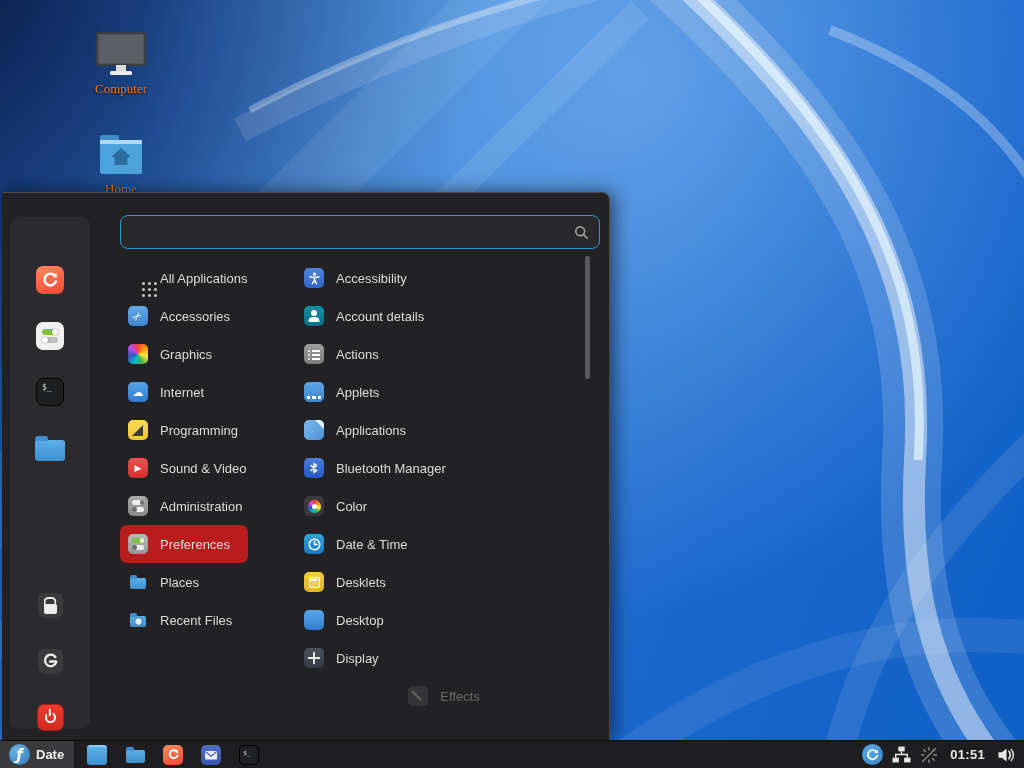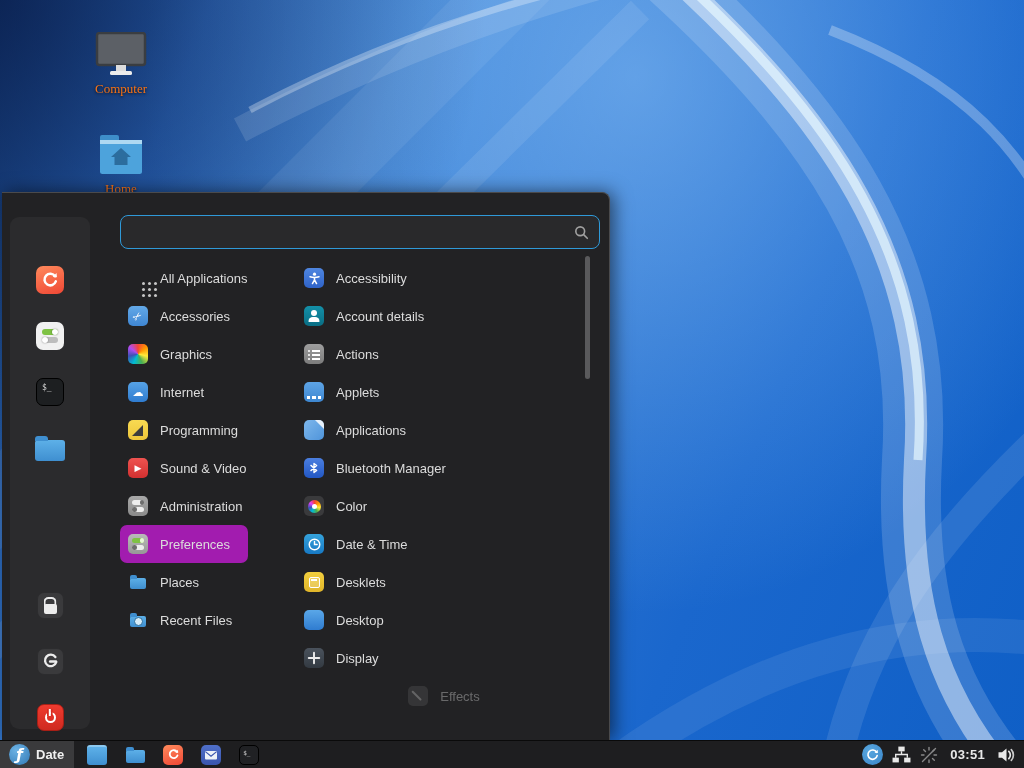--- a/index.html
+++ b/index.html
@@ -31,21 +31,21 @@
 
   .search-box { position:absolute; left:118px; top:22px; width:480px; height:34px;
     background:#29292b; border:1.5px solid #2f99d8; border-radius:8px;
     display:flex; align-items:center; padding:0 10px; }
   .search-box input { flex:1; background:transparent; border:none; outline:none; color:#ddd; font-size:13px; height:100%; font-family:"Liberation Sans",sans-serif; }
 
   .cat-col { position:absolute; left:118px; top:66px; width:170px; }
   .app-col { position:absolute; left:294px; top:66px; width:288px; }
   .mrow { height:38px; display:flex; align-items:center; padding-left:8px; border-radius:7px; cursor:pointer; }
   .mrow .lbl { margin-left:12px; font-size:13px; color:#dcdcdc; white-space:nowrap; }
-  .mrow.selected { background:#a21caf; width:128px; }
+  .mrow.selected { background:#b91c1c; width:128px; }
   .mrow.dim { opacity:.38;justify-content:center; }
 
   .vscroll { position:absolute; left:583px; top:63px; width:5px; height:123px; background:#5a5a5c; border-radius:3px; cursor:pointer; }
 
   
   .icn { width:20px; height:20px; border-radius:5px; position:relative; flex:none;
     display:flex; align-items:center; justify-content:center; font-family:"DejaVu Sans",sans-serif; }
   .g { color:#fff; }
 
   .i-allapps { background:transparent; }
@@ -446,21 +446,21 @@
               <line x1="9" y1="14" x2="9" y2="16.5"></line>
             <line x1="1.5" y1="9" x2="4" y2="9"></line>
               <line x1="14" y1="9" x2="16.5" y2="9"></line>
             <line x1="3.7" y1="3.7" x2="5.5" y2="5.5"></line>
               <line x1="12.5" y1="12.5" x2="14.3" y2="14.3"></line>
             <line x1="14.3" y1="3.7" x2="12.5" y2="5.5"></line>
             <line x1="2.5" y1="15.5" x2="15.5" y2="2.5"></line>
           </g>
         </svg>
       </div>
-      <div class="clock">03:51</div>
+      <div class="clock">01:51</div>
       <div class="tray-ic">
         <svg width="19" height="16" viewBox="0 0 19 16">
           <path d="M1.5 5.3 H5 L9.5 1.6 V14.4 L5 10.7 H1.5 z" fill="#e8e8e8"></path>
           <path d="M11.8 4.4 a5 5 0 0 1 0 7.2" stroke="#e8e8e8" stroke-width="1.7" fill="none" stroke-linecap="round"></path>
           <path d="M14.3 2.6 a8 8 0 0 1 0 10.8" stroke="#e8e8e8" stroke-width="1.7" fill="none" stroke-linecap="round" opacity="0.85"></path>
         </svg>
       </div>
     </div>
   </div>
 

